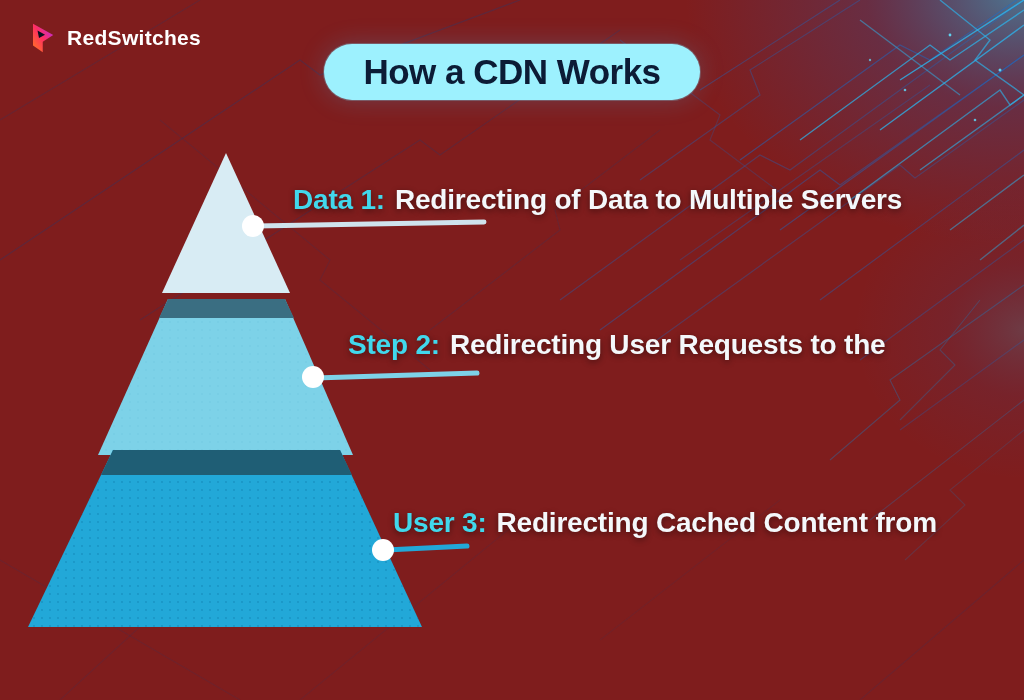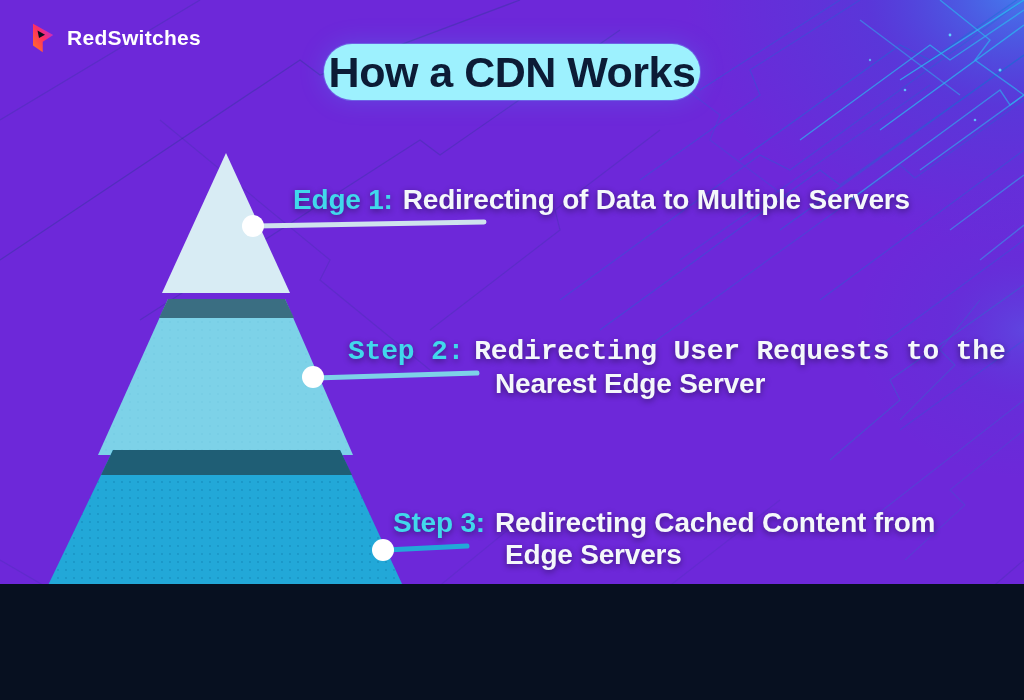--- a/index.html
+++ b/index.html
@@ -3,23 +3,23 @@
 <meta charset="utf-8">
 <style>
   html, body {
     margin: 0;
     padding: 0;
     background: #071020;
   }
   #canvas {
     position: relative;
     width: 1024px;
-    height: 584px;
+    height: 700px;
     overflow: hidden;
-    background: #6d28d9;
+    background: #7f1d1d;
     font-family: "Liberation Sans", sans-serif;
   }
   svg.layer {
     position: absolute;
     left: 0; top: 0;
     width: 1024px; height: 700px;
     display: block;
   }
   
   .logo {
@@ -44,21 +44,21 @@
     background: #9df1fe;
     border-radius: 30px;
     display: flex;
     align-items: center;
     justify-content: center;
     z-index: 5;
     box-shadow: 0 0 0 1px rgba(130,230,255,0.25), 0 0 26px rgba(60,190,255,0.22);
   }
   .title-badge span {
     color: #0c1c36;
-    font-size: 43px;
+    font-size: 35px;
     font-weight: 700;
     letter-spacing: -0.5px;
     white-space: nowrap;
   }
   
   .step-line {
     position: absolute;
     z-index: 6;
     font-size: 28px;
     font-weight: 700;
@@ -186,30 +186,24 @@
     <line x1="256" y1="226" x2="484" y2="222" stroke-width="5" stroke-linecap="round" stroke="#cfe3ed"></line>
     <line x1="315" y1="378" x2="477" y2="373" stroke-width="5" stroke-linecap="round" stroke="#7dd2e8"></line>
     <line x1="386" y1="550" x2="467" y2="546" stroke-width="5" stroke-linecap="round" stroke="#22a8d8"></line>
 
     <circle cx="253" cy="226" r="11" fill="#ffffff"></circle>
     <circle cx="313" cy="377" r="11" fill="#ffffff"></circle>
     <circle cx="383" cy="550" r="11" fill="#ffffff"></circle>
   </svg>
 
   <div class="step-line" style="left:293px; top:184px;">
-    <span class="accent">Edge 1:</span><span>Redirecting of Data to Multiple Servers</span>
-  </div>
-
-  <div class="step-line" style="left:348px; top:336px;font-family:Liberation Mono, monospace;">
+    <span class="accent">Data 1:</span><span>Redirecting of Data to Multiple Servers</span>
+  </div>
+
+  <div class="step-line" style="left:348px; top:329px;">
     <span class="accent">Step 2:</span><span>Redirecting User Requests to the</span>
   </div>
-  <div class="step-line" style="left:495px; top:368px;">
-    <span>Nearest Edge Server</span>
-  </div>
 
   <div class="step-line" style="left:393px; top:507px;">
-    <span class="accent">Step 3:</span><span>Redirecting Cached Content from</span>
-  </div>
-  <div class="step-line" style="left:505px; top:539px;">
-    <span>Edge Servers</span>
+    <span class="accent">User 3:</span><span>Redirecting Cached Content from</span>
   </div>
 
 </div>
 
 </body></html>

